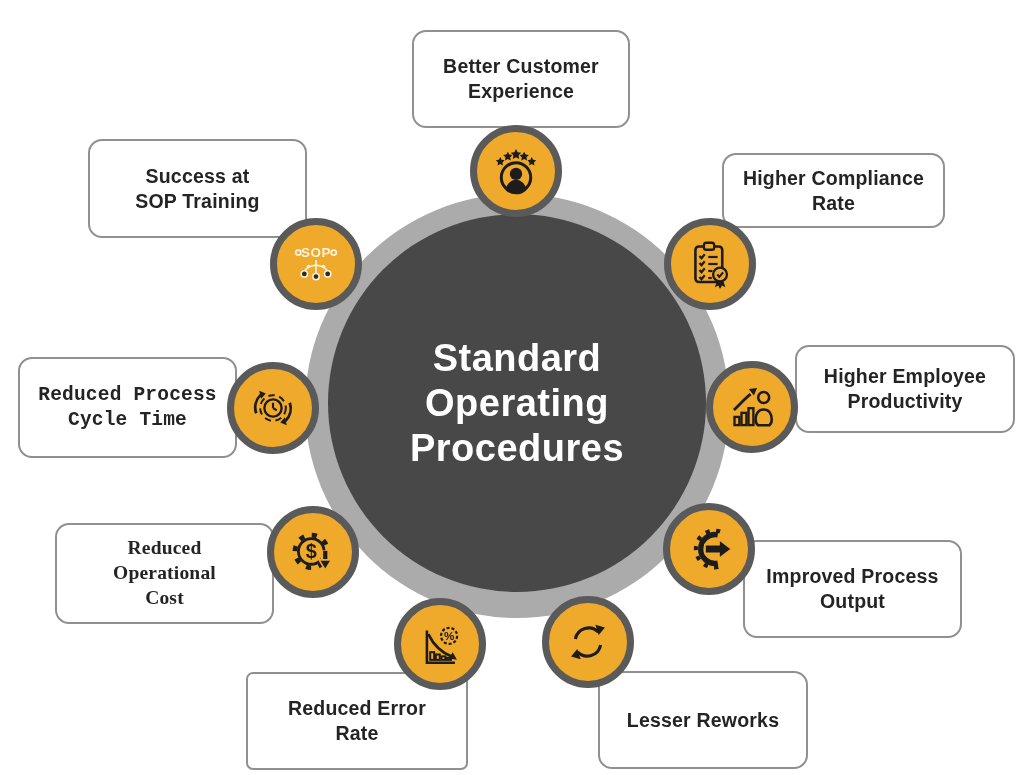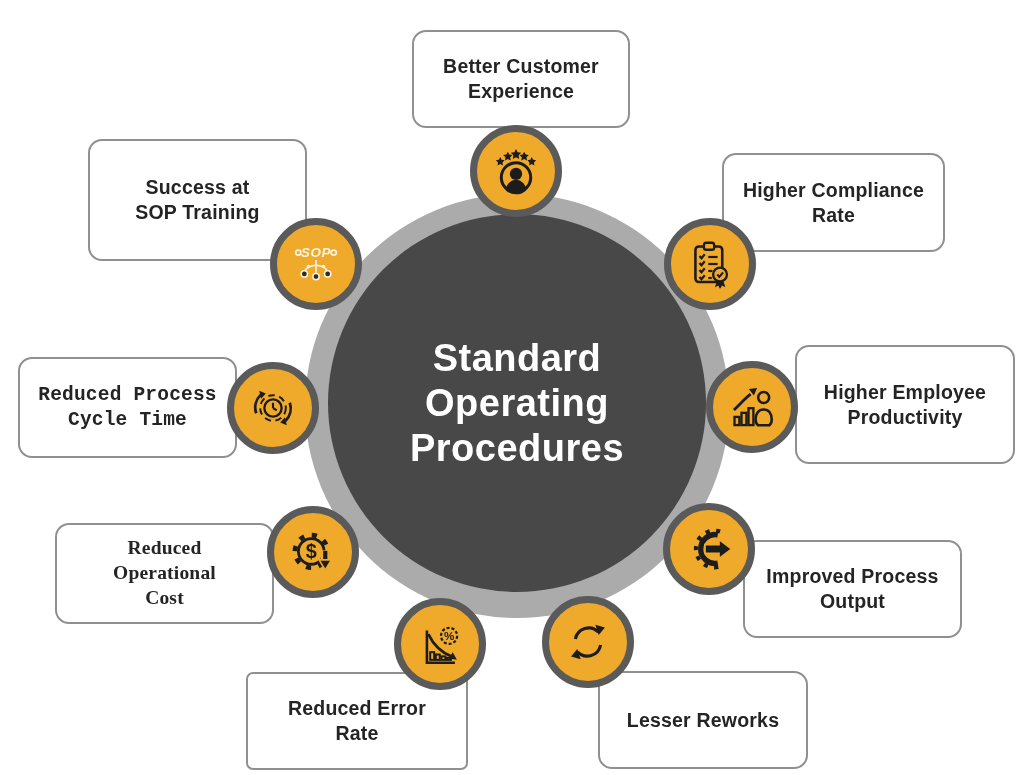--- a/index.html
+++ b/index.html
@@ -37,38 +37,38 @@
     letter-spacing:0.2px;padding:4px 4px;box-sizing:border-box;
   }
   .node{
     position:absolute;z-index:3;width:92px;height:92px;border-radius:50%;
     background:var(--yellow);border:7px solid var(--ring-dark);box-sizing:border-box;
     display:flex;align-items:center;justify-content:center;
   }
   .node svg{width:56px;height:56px;display:block;}
 
   .box-0{left:412px;top:30px;width:218px;height:98px;}
-  .box-1{left:722px;top:153px;width:223px;height:99px;}
-  .box-2{left:795px;top:345px;width:220px;height:119px;}
+  .box-1{left:722px;top:153px;width:223px;height:75px;}
+  .box-2{left:795px;top:345px;width:220px;height:88px;}
   .box-3{left:743px;top:540px;width:219px;height:98px;}
   .box-4{left:598px;top:671px;width:210px;height:98px;}
   .box-5{left:246px;top:672px;width:222px;height:98px;border-radius:7px;}
   .box-6{left:55px;top:523px;width:219px;height:101px;font-family:Liberation Serif, serif;}
   .box-7{left:18px;top:357px;width:219px;height:101px;font-family:Liberation Mono, monospace;}
-  .box-8{left:88px;top:139px;width:219px;height:122px;}
+  .box-8{left:88px;top:139px;width:219px;height:99px;}
 
   .node-0{left:470px;top:125px;}
   .node-1{left:664px;top:218px;}
   .node-2{left:706px;top:361px;}
   .node-3{left:663px;top:503px;}
   .node-4{left:542px;top:596px;}
   .node-5{left:394px;top:598px;}
   .node-6{left:267px;top:506px;}
   .node-7{left:227px;top:362px;}
-  .node-8{left:270px;top:218px;font-style:italic;}
+  .node-8{left:270px;top:218px;}
 </style>
 </head>
 <body>
 
 <div class="canvas">
 
   <div class="outer-ring"></div>
   <div class="core-circle"></div>
   <div class="title">Standard<br>Operating<br>Procedures</div>
 

